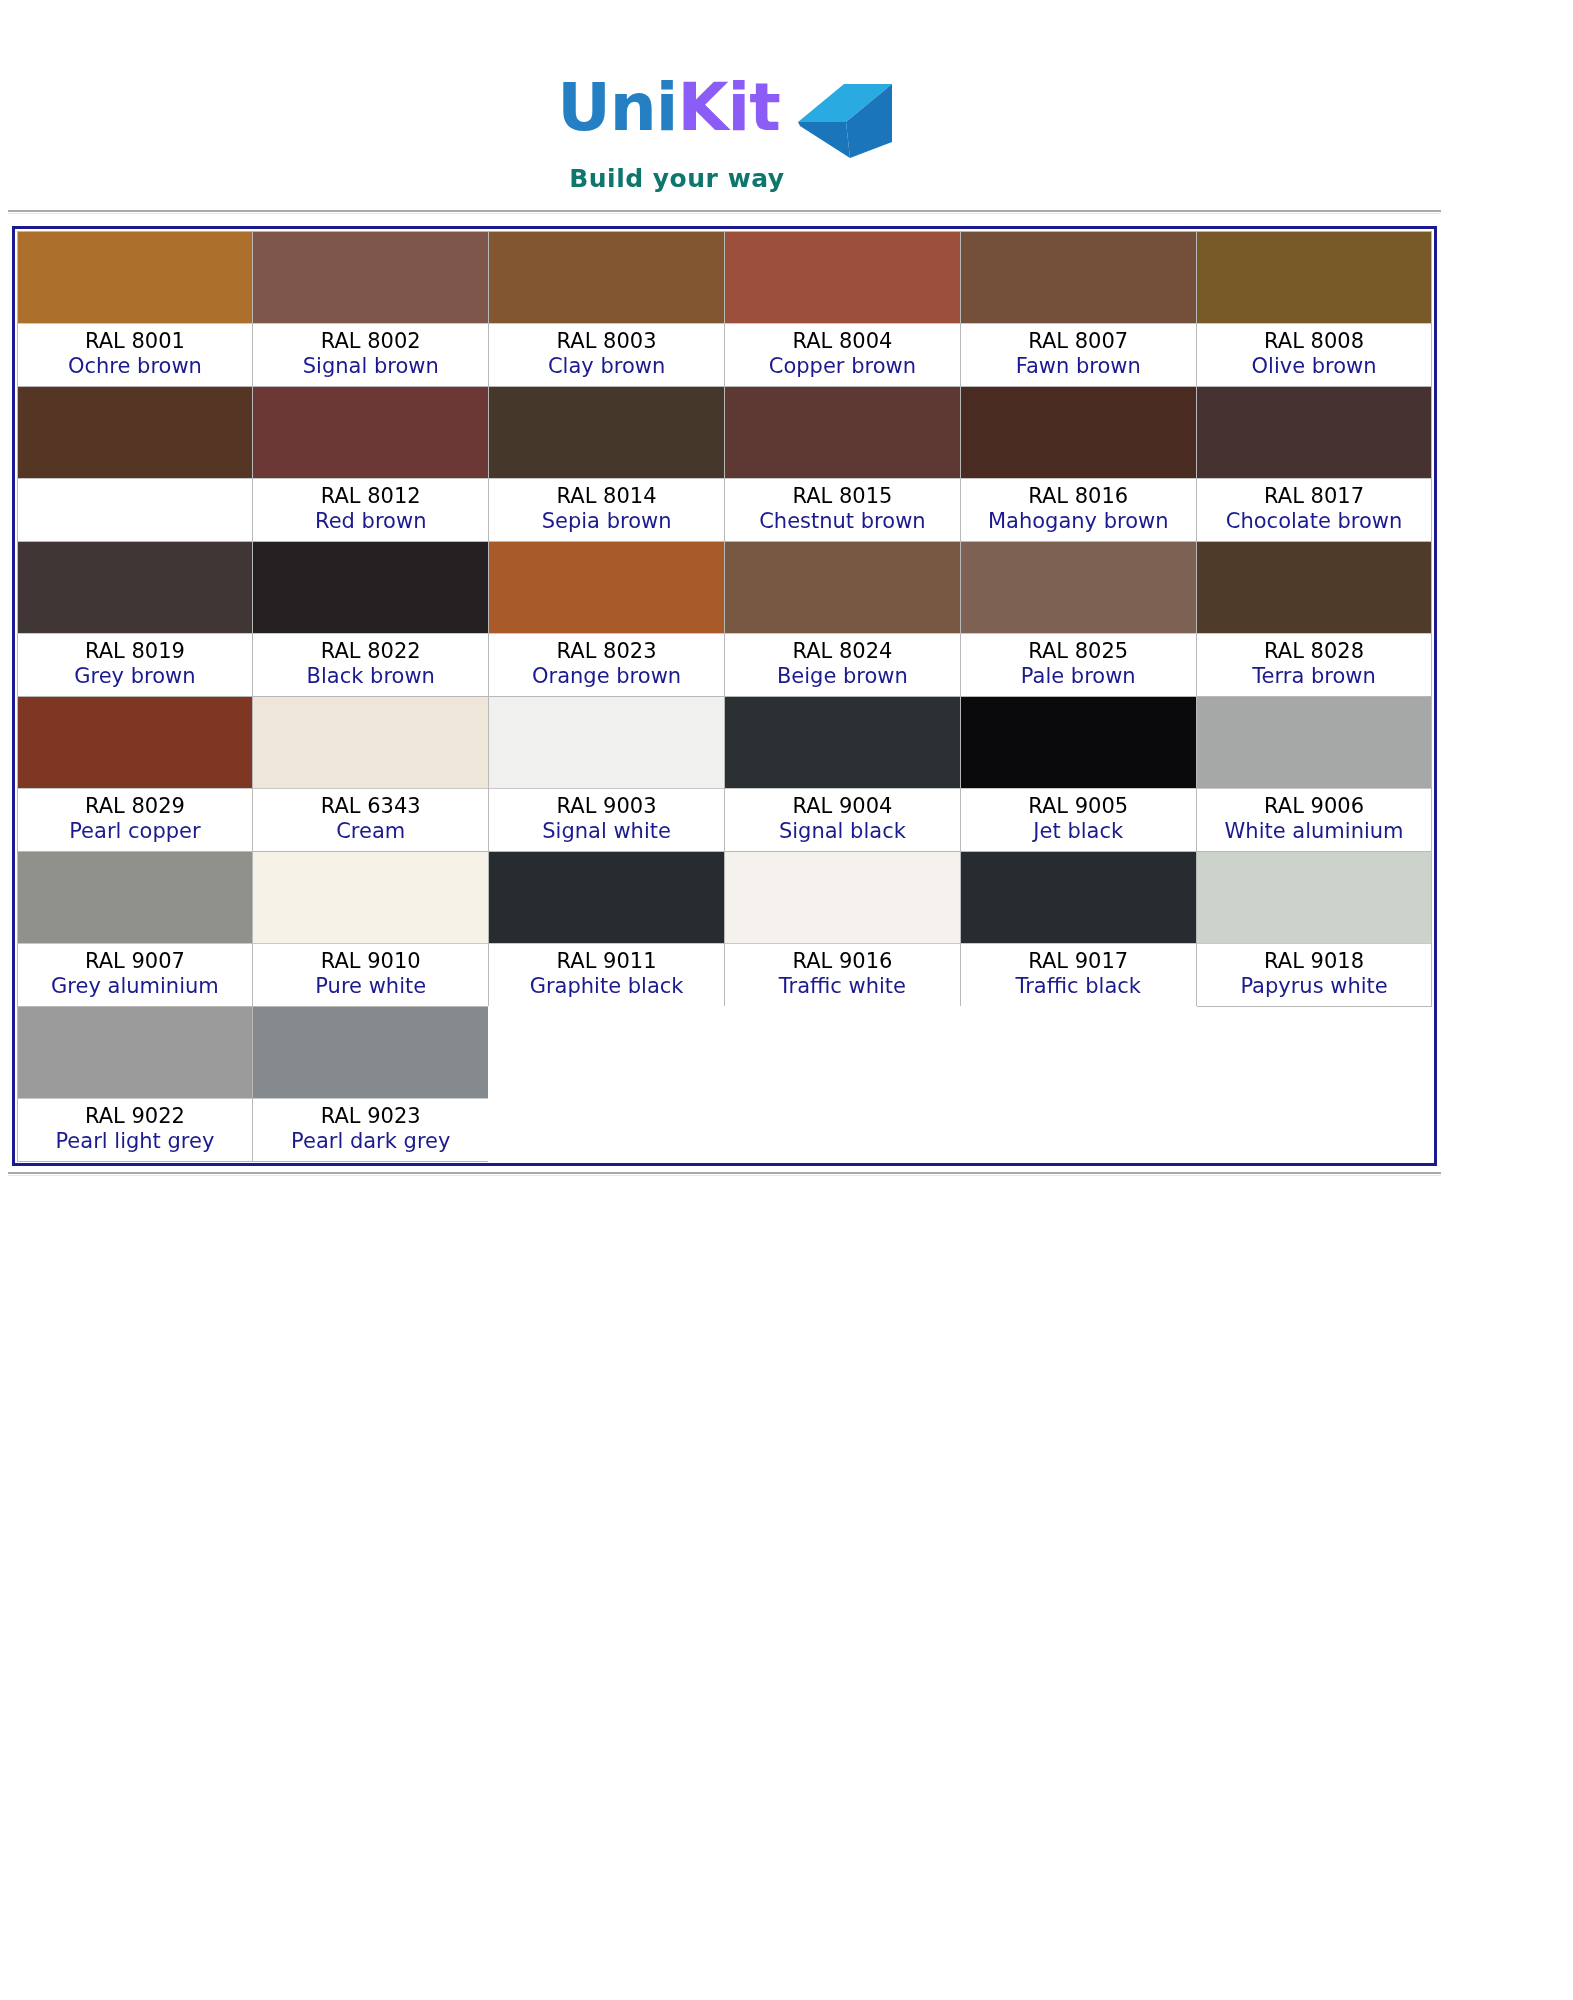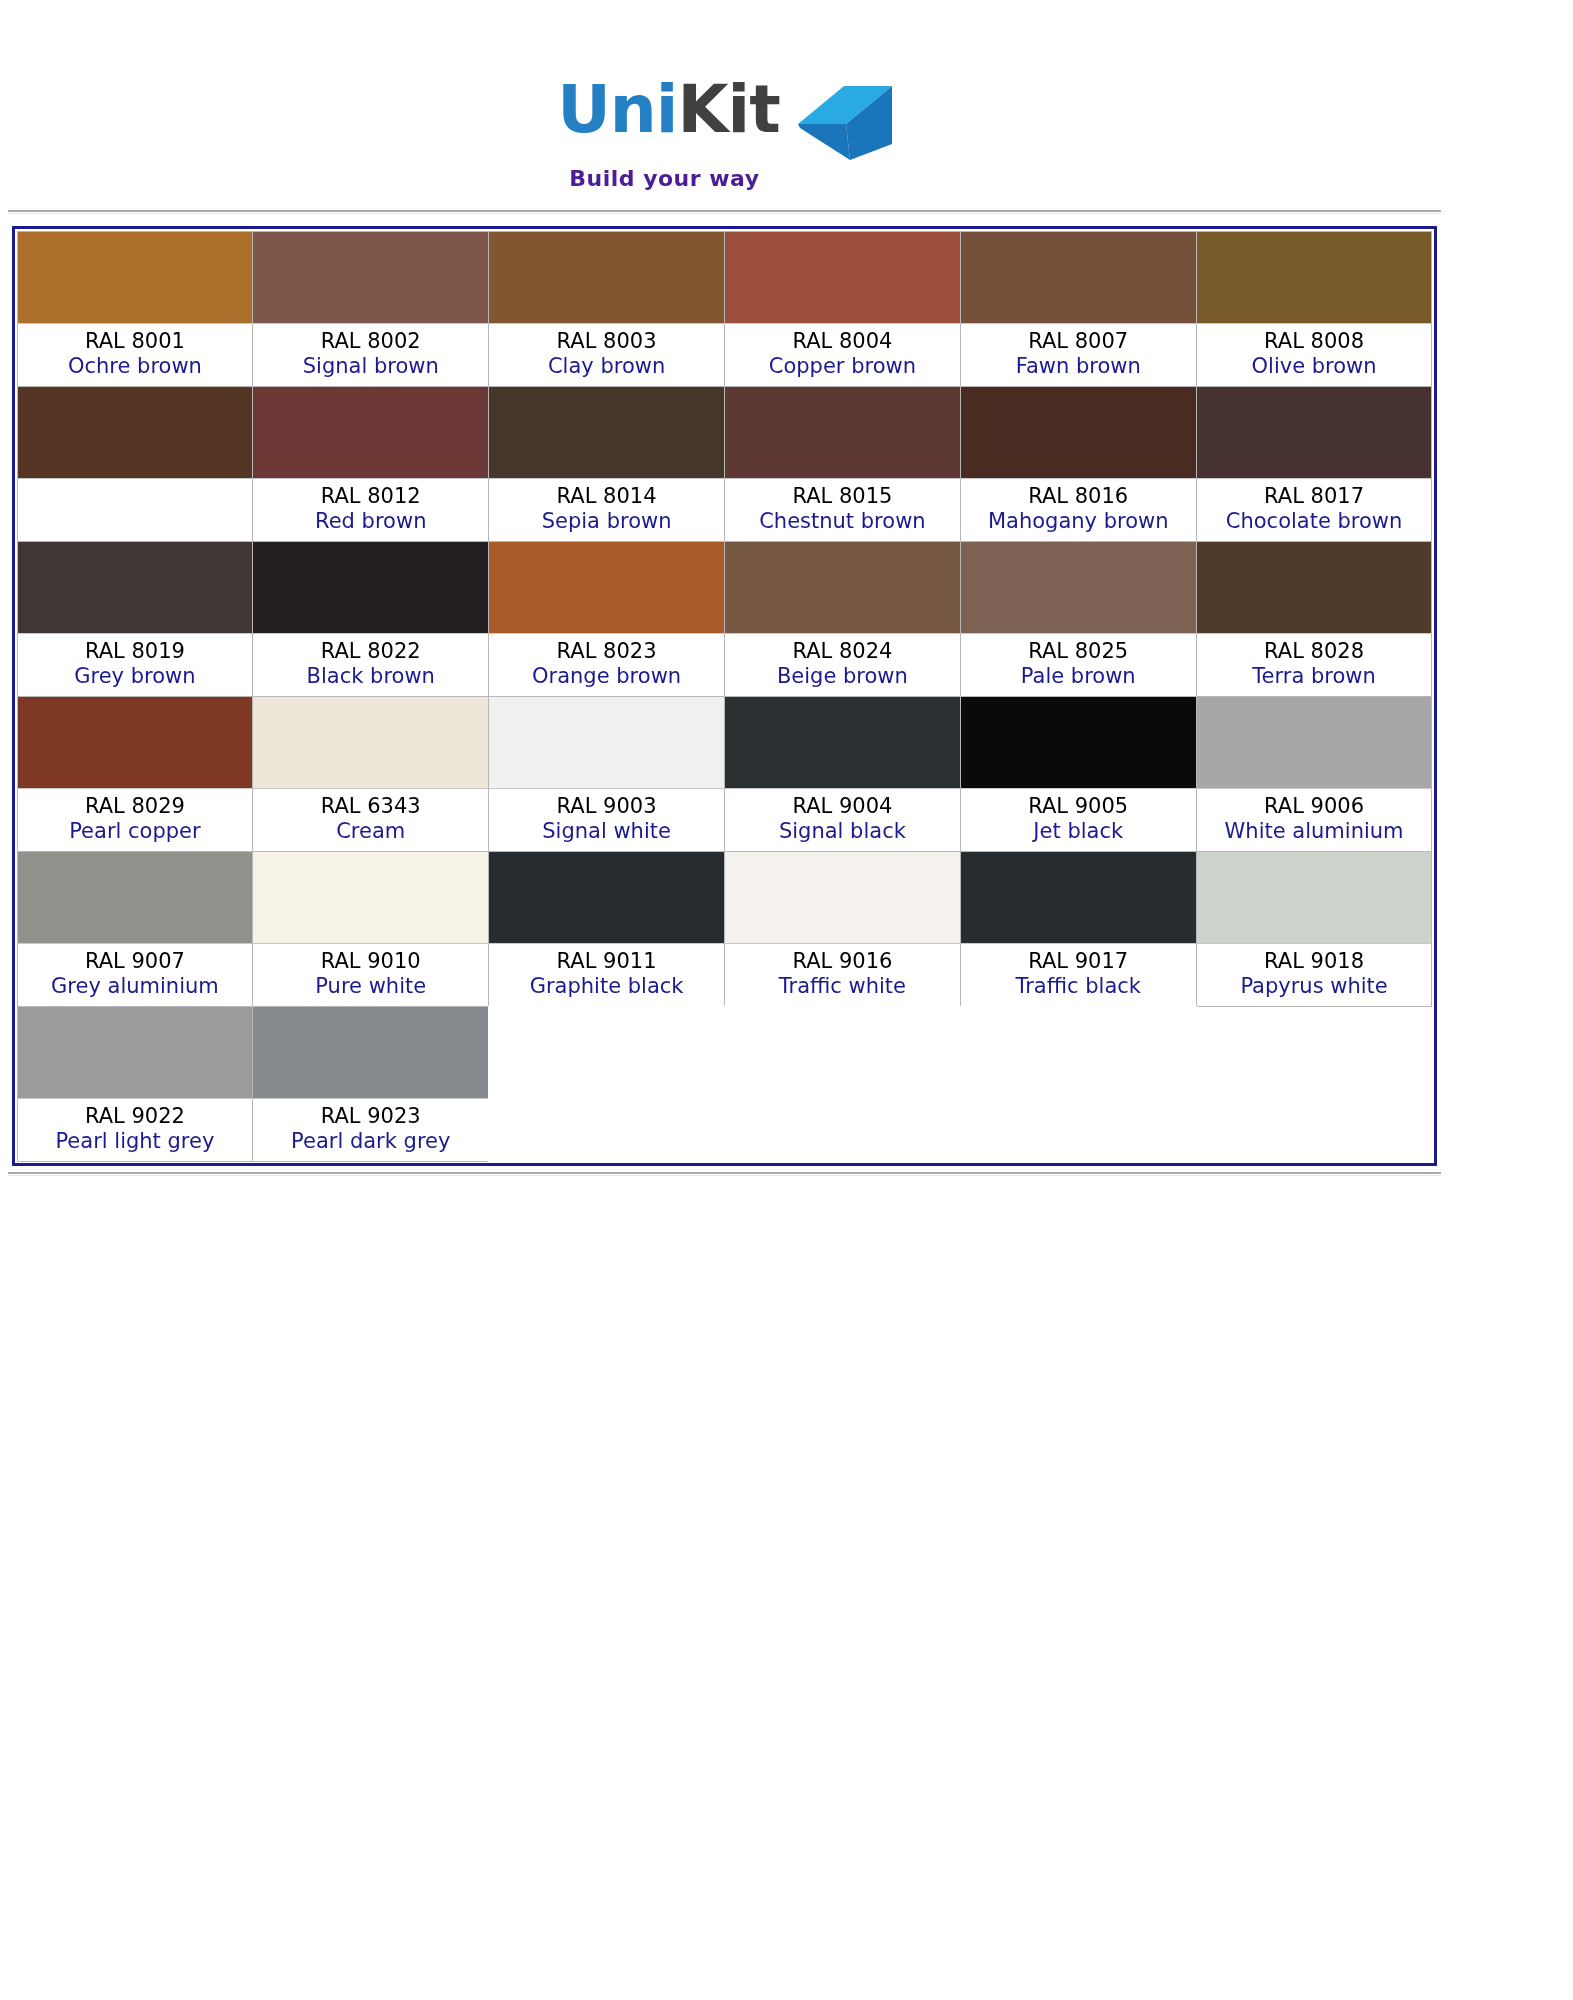--- a/index.html
+++ b/index.html
@@ -51,23 +51,23 @@
   .logo-kit { color: #808285; }
   .logo-mark {
     margin-left: 14px;
     margin-top: 6px;
     width: 98px;
     height: 78px;
     position: relative;
   }
   .logo-tagline {
     font-family: "DejaVu Sans", "Liberation Sans", sans-serif;
-    font-size: 22px;
+    font-size: 25px;
     font-weight: bold;
-    color: #4c1d95;
+    color: #0f766e;
     letter-spacing: 0.5px;
     margin-top: 4px;
     margin-left: 12px;
   }
 
   
   .hr-top {
     margin: 0 8px;
     border-top: 2px solid #a9a9a9;
     border-bottom: 1px solid #e8e8e8;
@@ -135,21 +135,21 @@
 </style>
 </head>
 <body>
 
 <div class="page">
 
   <div class="header">
     <div class="logo-block">
       <div class="logo-wordmark-row">
         <span class="logo-word logo-uni" style="color: rgb(37, 128, 195);">Uni</span>
-        <span class="logo-word logo-kit" style="color: #404040;">Kit</span>
+        <span class="logo-word logo-kit" style="color: #8b5cf6;">Kit</span>
         <span class="logo-mark">
           <svg width="98" height="78" viewBox="0 0 98 78" xmlns="http://www.w3.org/2000/svg">
             <polygon points="98,2 52,40 4,40 50,2" fill="#29abe2"></polygon>
             <polygon points="52,40 98,2 98,60 56,76" fill="#1b75bb"></polygon>
             <polygon points="4,40 52,40 56,76 6,44" fill="#1b75bb"></polygon>
           </svg>
         </span>
       </div>
       <div class="logo-tagline">Build your way</div>
     </div>

